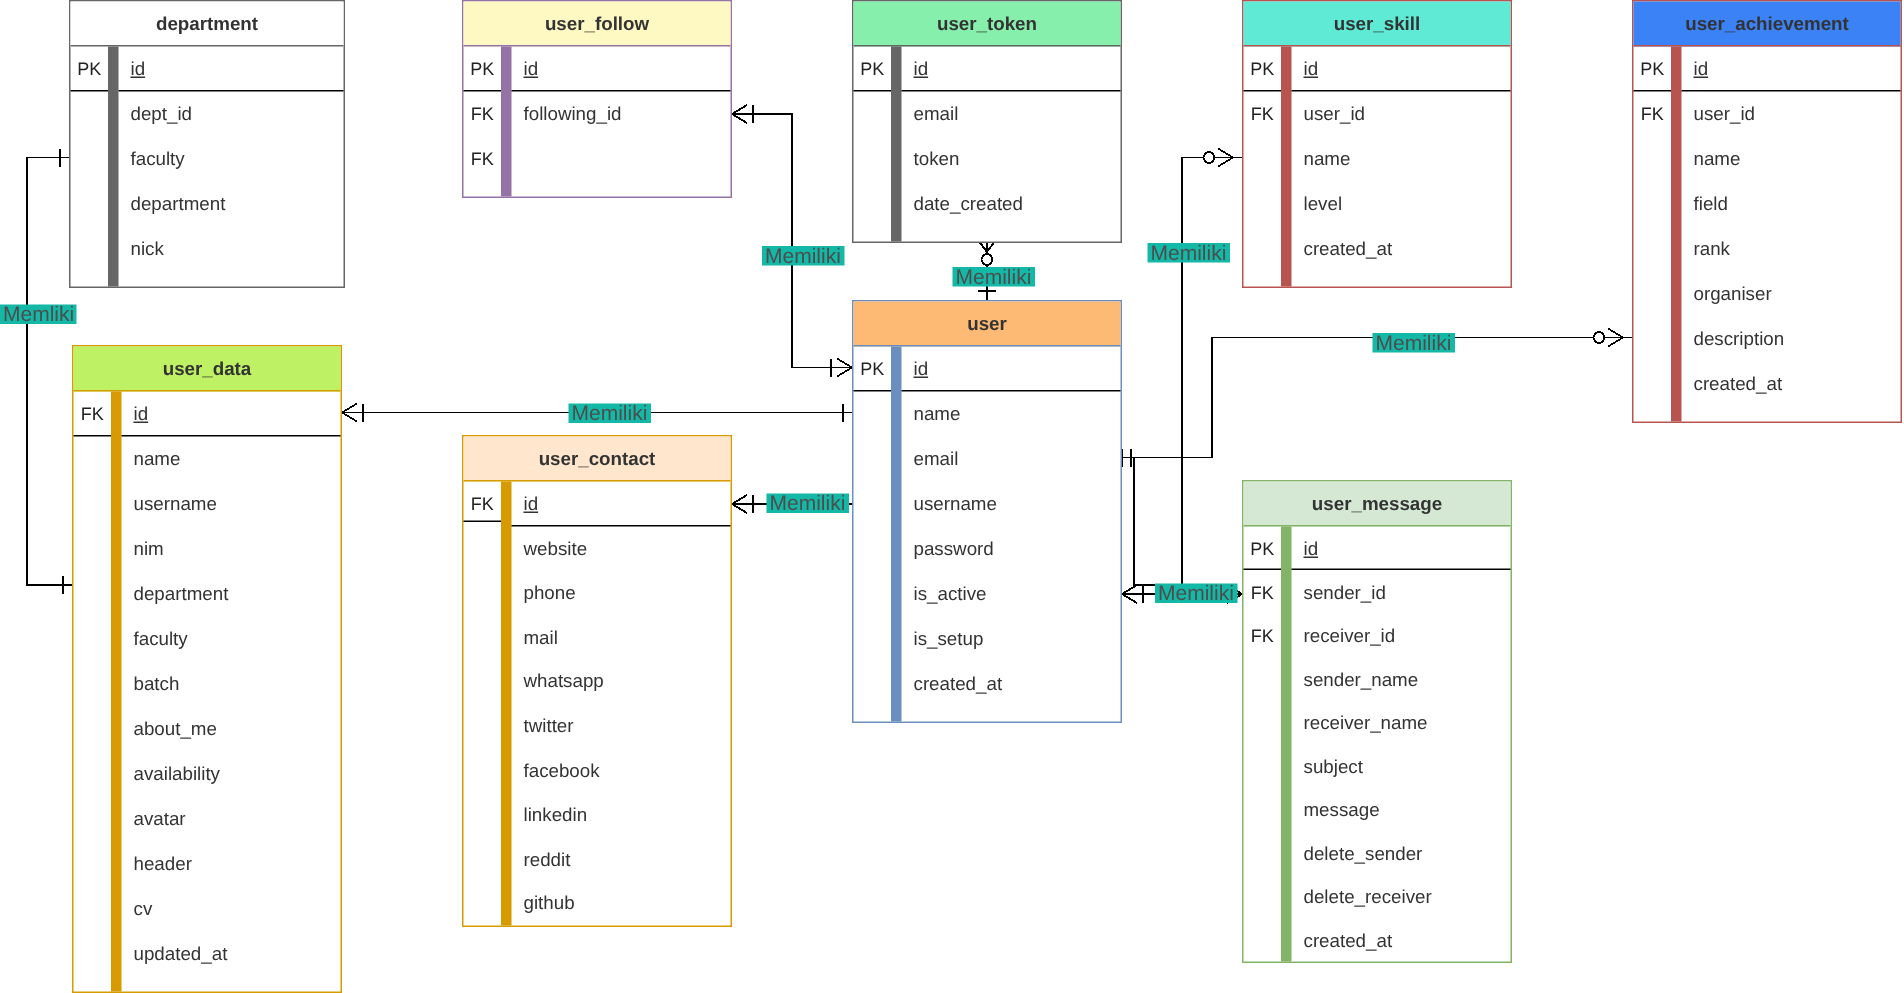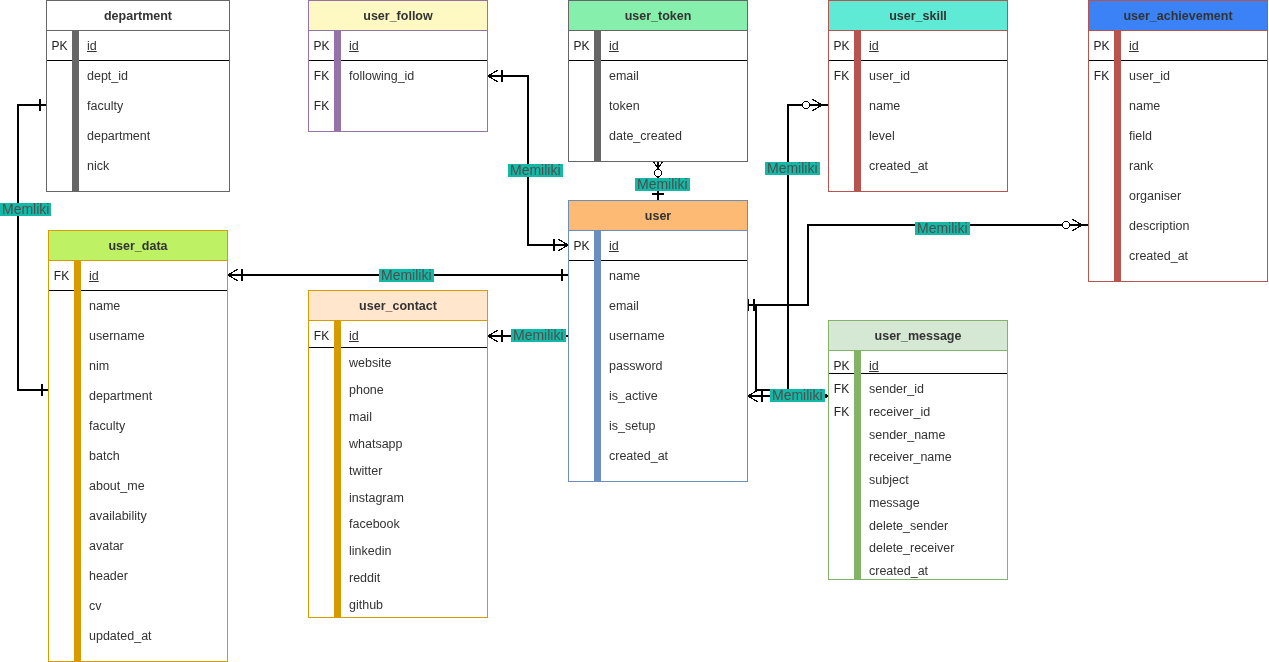--- a/index.html
+++ b/index.html
@@ -356,29 +356,28 @@
             <div class="key-cell"></div>
             <div class="key-cell"></div>
           </div>
           <div class="attr-col">
             <div class="attr-cell sep-attr" style="text-decoration: underline;">id</div>
             <div class="attr-cell">website</div>
             <div class="attr-cell">phone</div>
             <div class="attr-cell">mail</div>
             <div class="attr-cell">whatsapp</div>
             <div class="attr-cell">twitter</div>
-            <div class="attr-cell">instagram</div>
             <div class="attr-cell">facebook</div>
             <div class="attr-cell">linkedin</div>
             <div class="attr-cell">reddit</div>
             <div class="attr-cell">github</div>
           </div>
         </div>
       </div>
-      <div class="entity" style="left: 828px; top: 320px; width: 180px; height: 260px; border-color: rgb(130, 179, 102);">
+      <div class="entity" style="left: 828px; top: 320px; width: 180px; height: 322px; border-color: rgb(130, 179, 102);">
         <div class="ent-title" style="background: rgb(213, 232, 212); border-bottom-color: rgb(130, 179, 102);">user_message</div>
         <div class="ent-body">
           <div class="key-col" style="border-right-color: rgb(130, 179, 102);">
             <div class="key-cell sep-key">PK</div>
             <div class="key-cell">FK</div>
             <div class="key-cell">FK</div>
             <div class="key-cell"></div>
             <div class="key-cell"></div>
             <div class="key-cell"></div>
             <div class="key-cell"></div>

